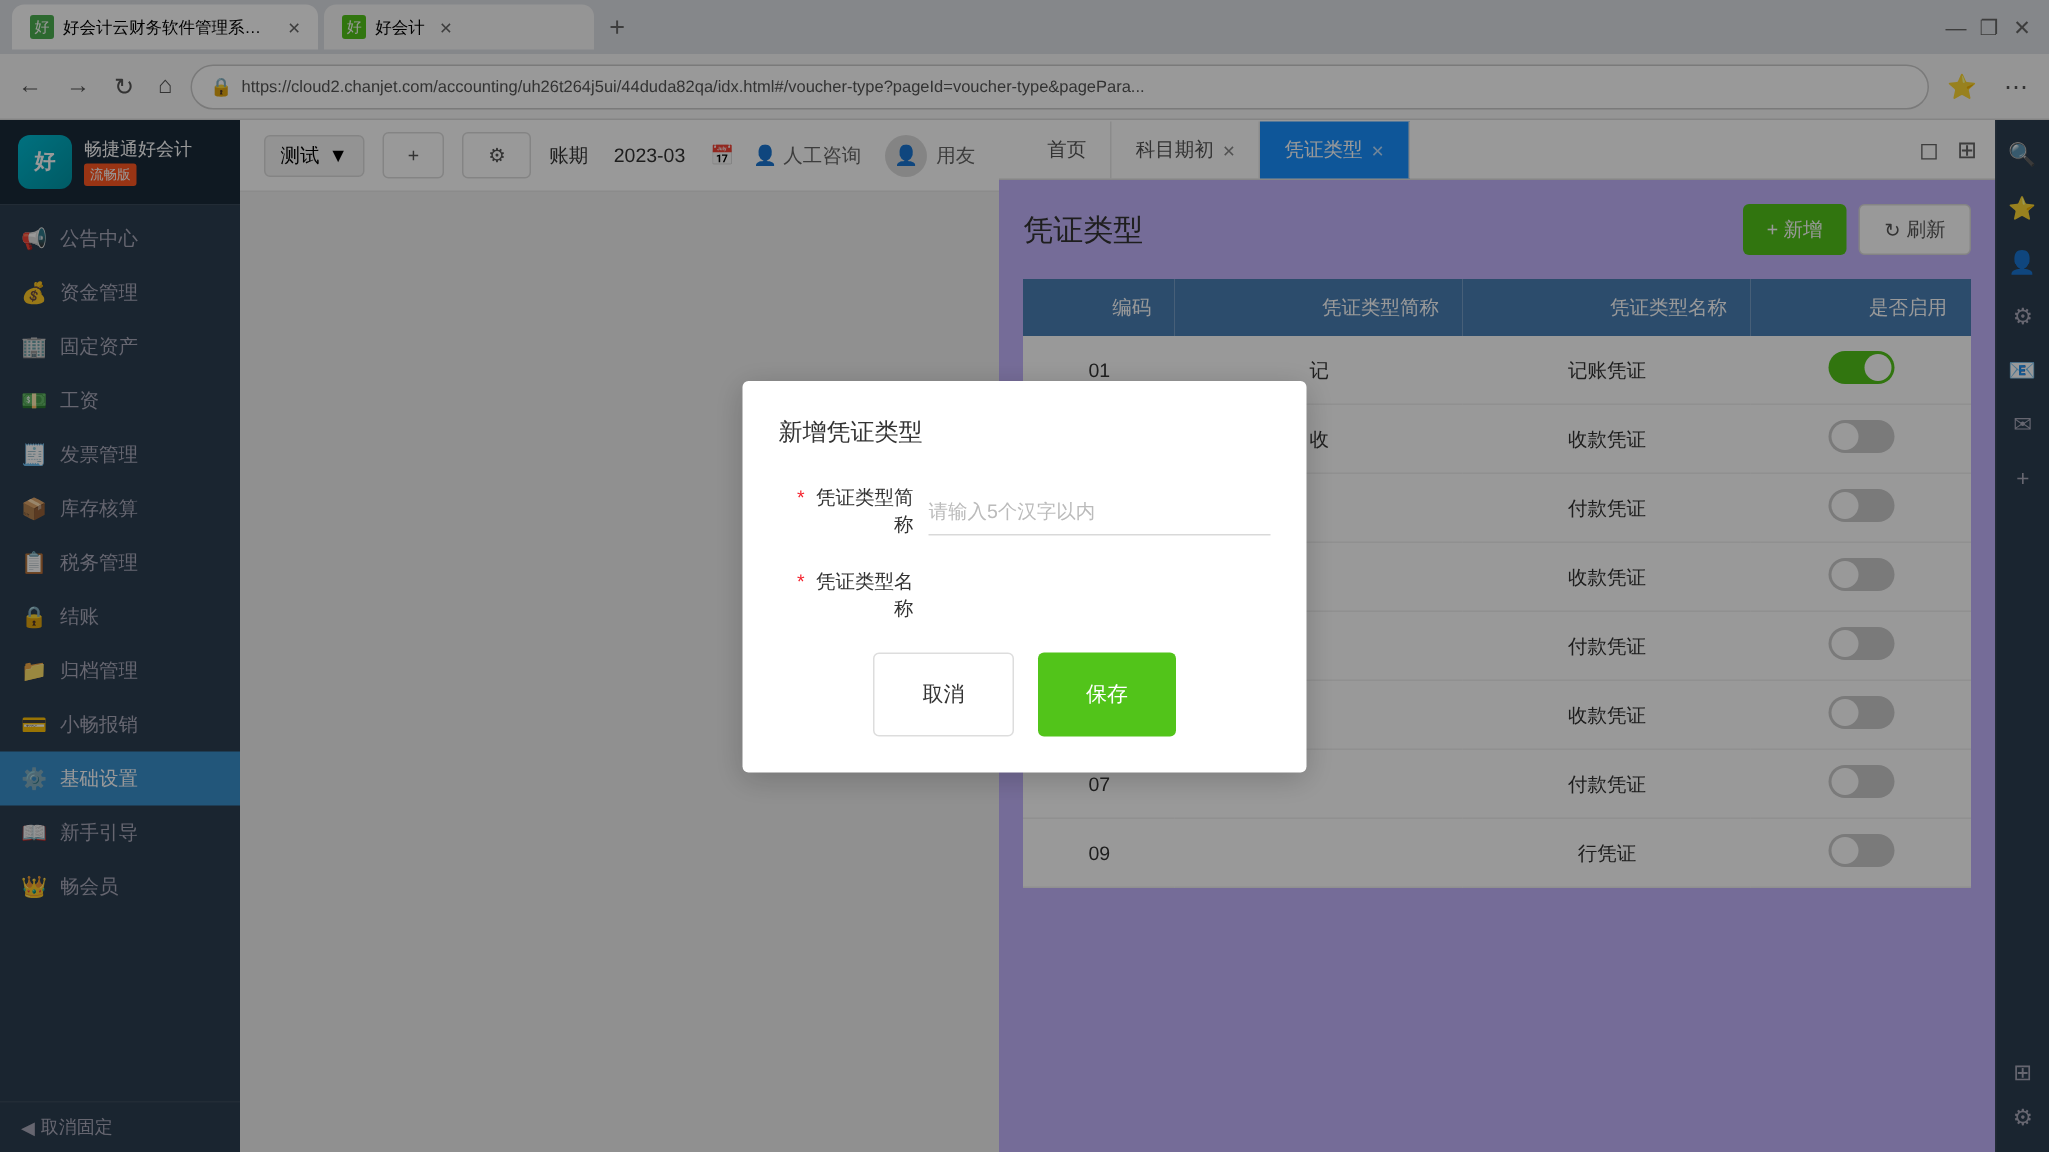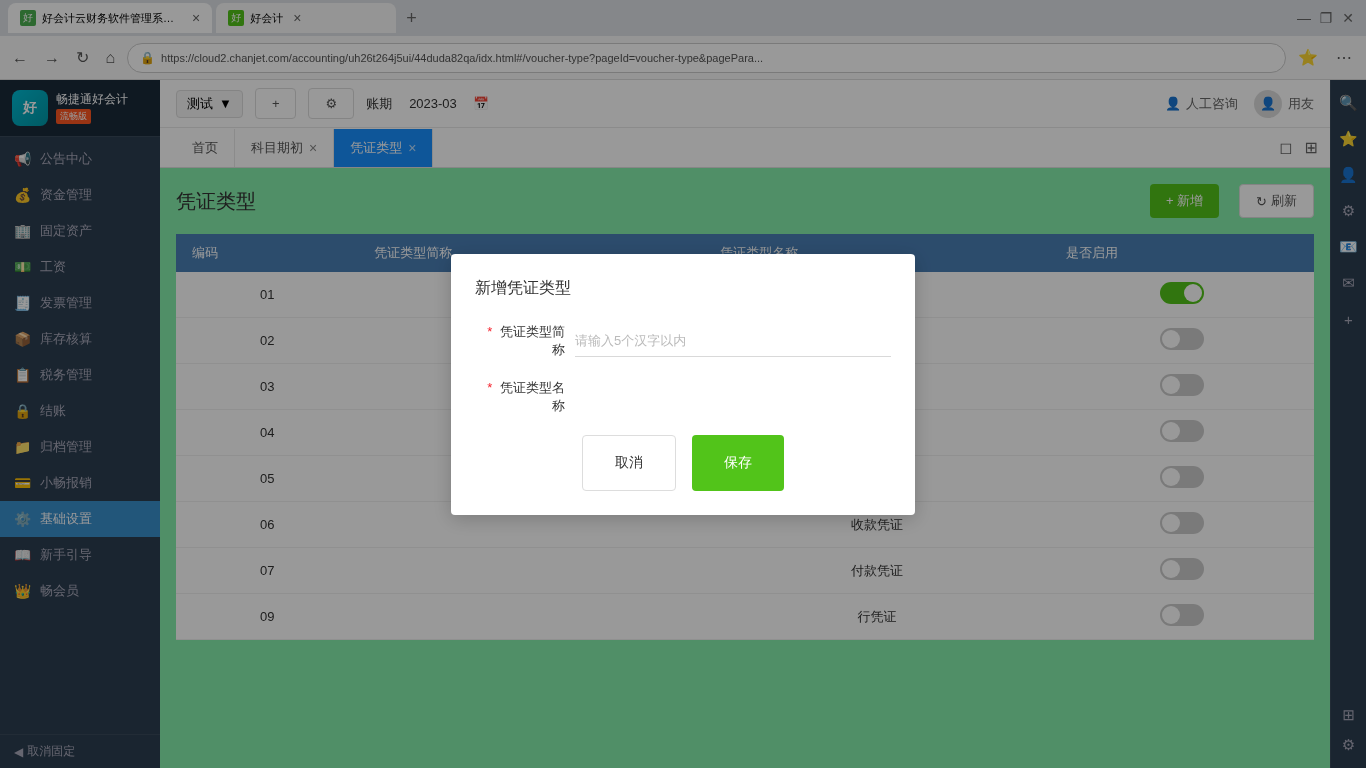--- a/index.html
+++ b/index.html
@@ -44,70 +44,70 @@
     
     .app-header { background: #fff; height: 48px; display: flex; align-items: center; padding: 0 16px; border-bottom: 1px solid #e8e8e8; gap: 12px; flex-shrink: 0; }
     .company-selector { display: flex; align-items: center; gap: 6px; background: #f5f5f5; border: 1px solid #ddd; border-radius: 4px; padding: 4px 10px; cursor: pointer; }
     .header-actions { margin-left: auto; display: flex; align-items: center; gap: 16px; }
     .period-info { display: flex; align-items: center; gap: 17px; font-size: 13px; color: #333; }
     .consult-btn { display: flex; align-items: center; gap: 4px; color: #666; font-size: 13px; cursor: pointer; }
     .user-info { display: flex; align-items: center; gap: 6px; color: #666; font-size: 13px; cursor: pointer; }
     .user-avatar { width: 28px; height: 28px; border-radius: 50%; background: #ddd; display: flex; align-items: center; justify-content: center; }
 
     
-    .main-content { flex: 1; background: #86efac; display: flex; flex-direction: column; overflow: hidden; }
+    .main-content { flex: 1; background: #c4b5fd; display: flex; flex-direction: column; overflow: hidden; }
 
     
     .tabs-bar { background: #fff; border-bottom: 1px solid #e0e0e0; display: flex; align-items: center; padding: 0 0 0 16px; min-height: 40px; }
     .tab-item { padding: 10px 16px; cursor: pointer; font-size: 13px; color: #555; border-right: 1px solid #e8e8e8; display: flex; align-items: center; gap: 6px; white-space: nowrap; }
     .tab-item.active { background: #1890ff; color: white; }
     .tab-close { font-size: 14px; color: inherit; cursor: pointer; opacity: 0.7; }
     .tabs-expand { margin-left: auto; display: flex; align-items: center; padding: 0 8px; gap: 4px; }
     .tabs-expand-btn { cursor: pointer; color: #666; padding: 4px; font-size: 16px; }
 
     
     .page-area { flex: 1; padding: 16px; overflow: auto; position: relative; }
 
     
     .page-header { display: flex; align-items: center; justify-content: space-between; margin-bottom: 16px; }
     .page-title { font-size: 20px; color: #333; font-weight: 500; }
-    .page-actions { display: flex; gap: 20px; border-radius: 16px; }
+    .page-actions { display: flex; gap: 8px; border-radius: 16px; }
     .btn-primary { background: #52c41a; color: white; border: none; border-radius: 4px; padding: 7px 16px; cursor: pointer; font-size: 13px; display: flex; align-items: center; gap: 4px; }
     .btn-default { background: #fff; color: #555; border: 1px solid #ddd; border-radius: 4px; padding: 7px 16px; cursor: pointer; font-size: 13px; display: flex; align-items: center; gap: 4px; }
 
     
     .data-table { width: 100%; border-collapse: collapse; background: #fff; }
     .data-table thead tr { background: #4a7fb5; color: white; }
-    .data-table thead th { padding: 10px 16px; text-align: left; font-weight: normal; font-size: 13px; }
+    .data-table thead th { padding: 10px 16px; text-align: right; font-weight: normal; font-size: 13px; }
     .data-table tbody tr { border-bottom: 1px solid #f0f0f0; }
     .data-table tbody td { padding: 10px 16px; text-align: center; color: #333; font-size: 13px; }
 
     
     .toggle { width: 44px; height: 22px; border-radius: 11px; background: #ccc; position: relative; cursor: pointer; display: inline-block; }
     .toggle.on { background: #52c41a; }
     .toggle::after { content: ''; width: 18px; height: 18px; border-radius: 50%; background: white; position: absolute; top: 2px; left: 2px; transition: left 0.2s; }
     .toggle.on::after { left: 24px; }
 
     
     .modal-overlay { position: fixed; top: 0; left: 0; width: 100%; height: 100%; background: rgba(0,0,0,0.4); display: flex; align-items: center; justify-content: center; z-index: 1000; }
-    .modal { background: #fff; border-radius: 4px; padding: 24px; width: 464px; box-shadow: 0 4px 20px rgba(0,0,0,0.2); }
+    .modal { background: #fff; border-radius: 4px; padding: 24px; width: 376px; box-shadow: 0 4px 20px rgba(0,0,0,0.2); }
     .modal-title { font-size: 16px; color: #333; font-weight: 500; margin-bottom: 24px; }
     .form-row { display: flex; align-items: center; margin-bottom: 20px; }
     .form-label { width: 100px; text-align: right; font-size: 13px; color: #333; padding-right: 10px; flex-shrink: 0; }
     .form-label .required { color: #f5222d; margin-right: 4px; }
     .form-input { flex: 1; height: 32px; border: none; border-bottom: 1px solid #d9d9d9; padding: 4px 0; font-size: 13px; color: #333; outline: none; background: transparent; }
     .form-input::placeholder { color: #bbb; }
     .modal-footer { display: flex; justify-content: center; gap: 16px; margin-top: 8px; }
     .btn-cancel { background: #fff; color: #333; border: 1px solid #ddd; border-radius: 4px; padding: 18px 32px; cursor: pointer; font-size: 14px; }
     .btn-save { background: #52c41a; color: white; border: none; border-radius: 4px; padding: 7px 32px; cursor: pointer; font-size: 14px; }
 
     .right-side-panel { width: 36px; background: #2c3e50; border-left: 1px solid #3a4a5a; display: flex; flex-direction: column; align-items: center; padding: 8px 0; gap: 6px; }
     .rsp-icon { width: 30px; height: 30px; display: flex; align-items: center; justify-content: center; cursor: pointer; border-radius: 4px; color: #aab; font-size: 15px; }
 
-    .content-wrapper { flex: 1; display: flex; flex-direction: column; overflow: hidden; }
+    .content-wrapper { flex: 1; display: flex; flex-direction: row; overflow: hidden; }
   </style>
 </head>
 <body>
 
 <div class="browser-chrome">
   <div class="browser-tab active">
     <div class="favicon">好</div>
     <span style="font-size:11px;max-width:140px;overflow:hidden;text-overflow:ellipsis;white-space:nowrap;">好会计云财务软件管理系统_会计</span>
     <span class="close-btn">×</span>
   </div>

